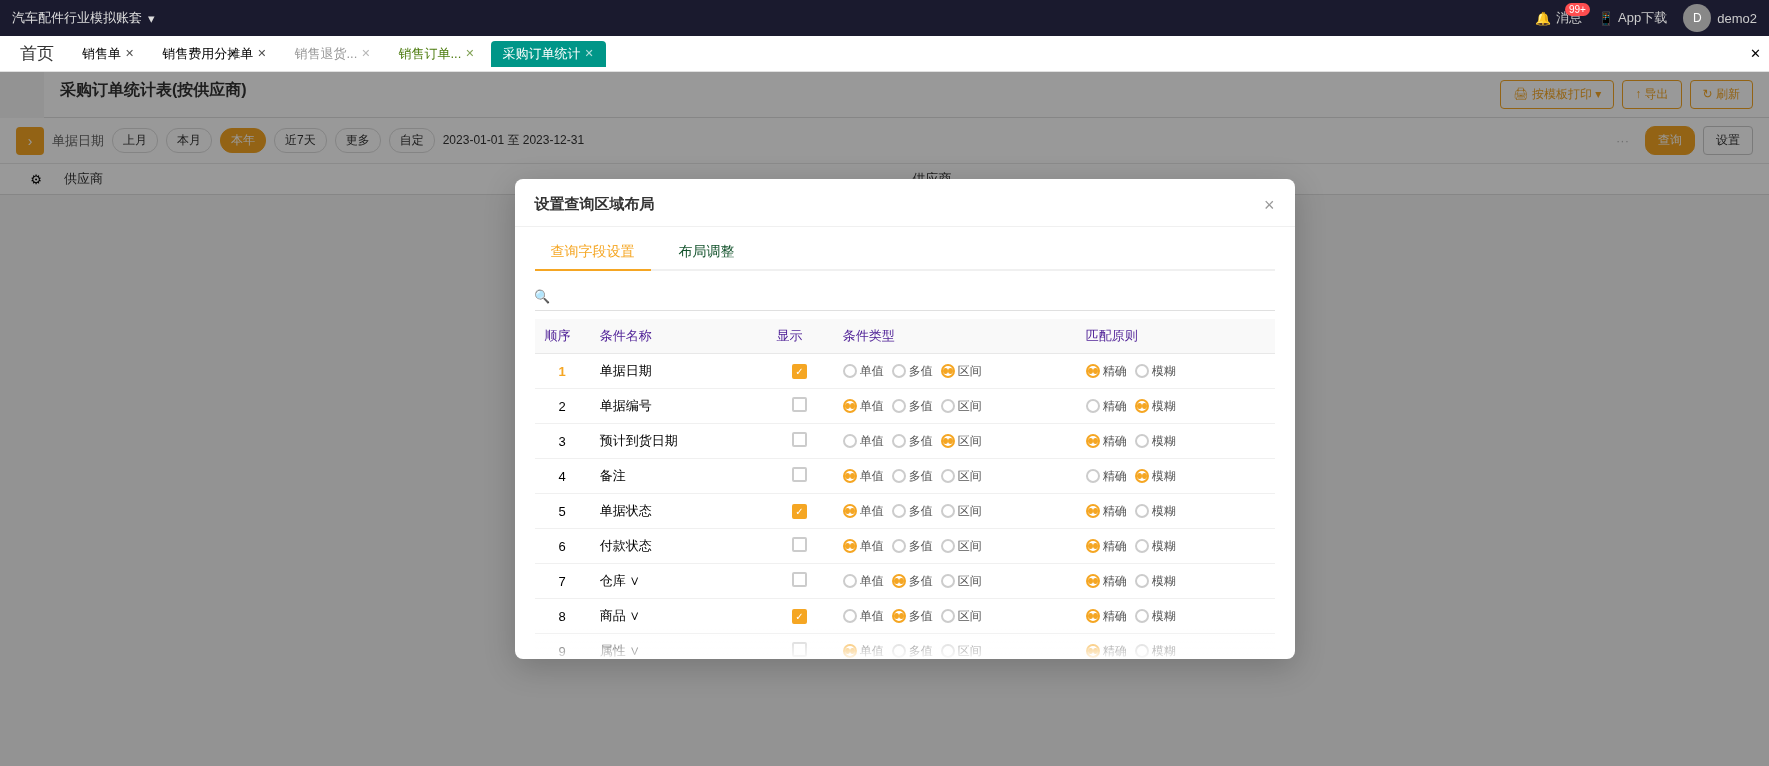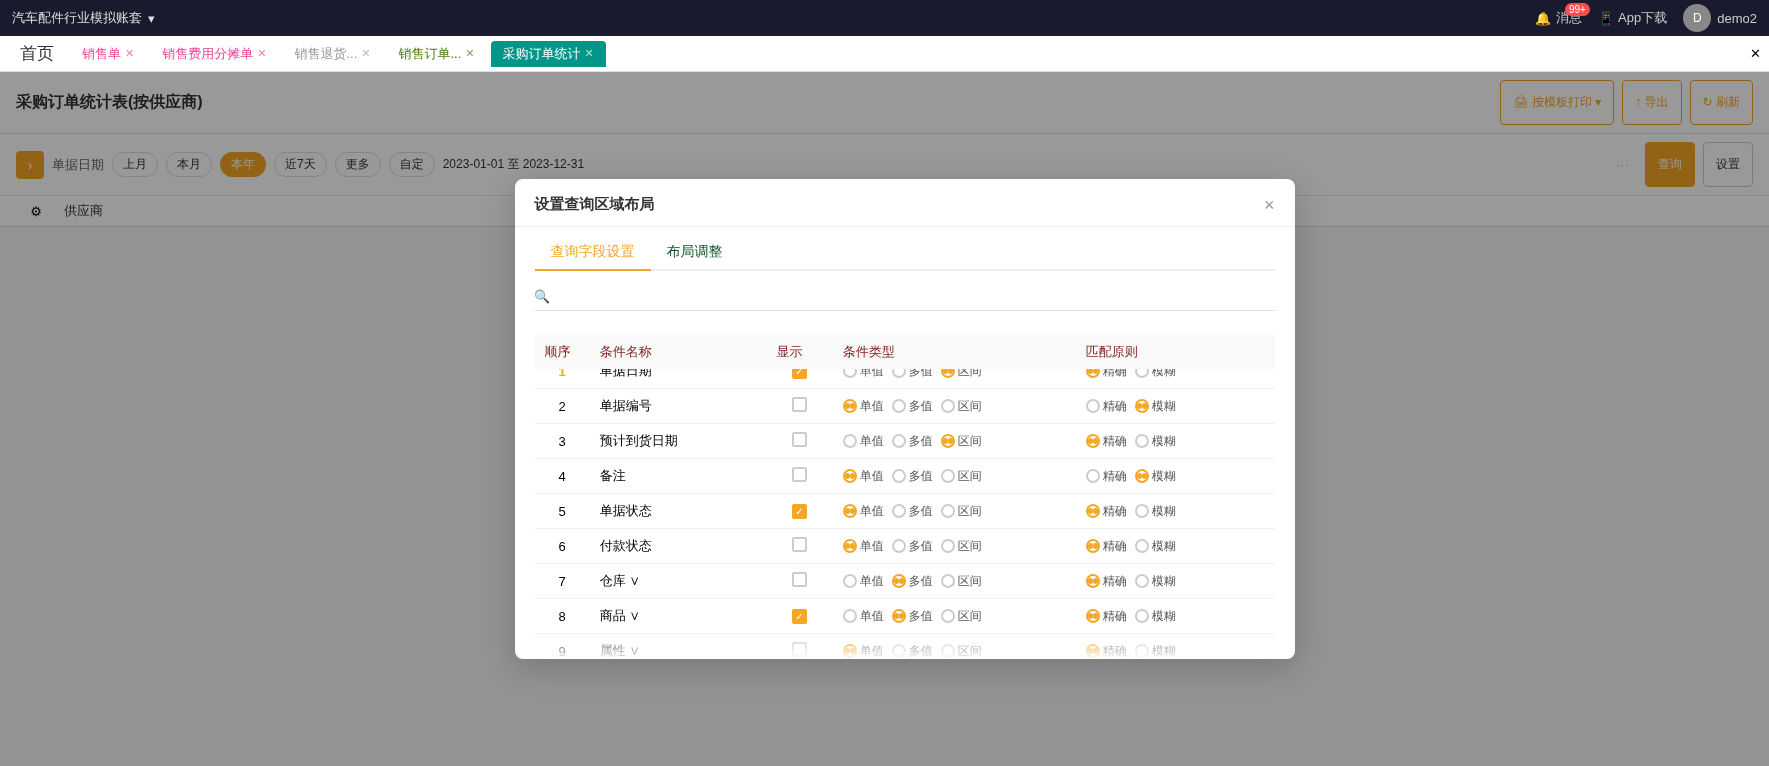--- a/index.html
+++ b/index.html
@@ -29,47 +29,47 @@
       display: flex;
       align-items: center;
       padding: 0 8px;
       gap: 4px;
     }
     .tab-item {
       padding: 4px 12px;
       border-radius: 4px 4px 0 0;
       cursor: pointer;
       font-size: 13px;
-      color: #ec4899;
+      color: #000000;
       white-space: nowrap;
       display: flex; align-items: center; gap: 4px;
     }
     .tab-item.active { background: #009688; color: #fff; }
     .tab-item .close-x { font-size: 11px; opacity: 0.7; }
     .tab-home { color: #333; font-size: 17px; }
 
     
     .page-wrapper {
       background: #f5f5f5;
       height: calc(766px - 36px - 36px);
       position: relative;
       overflow: hidden;
     }
     .page-header {
       background: #fff;
       padding: 8px 16px;
       border-bottom: 1px solid #e0e0e0;
       display: flex;
-      align-items: center;
       justify-content: space-between;
+      margin-left: 44px;
     }
     .page-title { font-size: 16px; font-weight: bold; color: #333; }
     .page-actions { display: flex; gap: 8px; align-items: center; }
-    .btn { padding: 13px 12px; border-radius: 4px; border: 1px solid #ccc; background: #fff; cursor: pointer; font-size: 12px; color: #333; }
-    .btn-orange { background: #f5a623; color: #fff; border-color: #f5a623; }
+    .btn { padding: 5px 12px; border-radius: 4px; border: 1px solid #ccc; background: #fff; cursor: pointer; font-size: 12px; color: #333; }
+    .btn-orange { background: #f5a623; color: #fff; border-color: #f5a623; border-radius: 10px; }
     .btn-outline { border: 1px solid #f5a623; color: #f5a623; background: #fff; }
 
     
     .filter-bar {
       background: #fff;
       padding: 8px 16px;
       display: flex;
       align-items: center;
       gap: 8px;
       border-bottom: 1px solid #e8e8e8;
@@ -107,42 +107,42 @@
       border-bottom: 1px solid #f0f0f0;
       display: flex;
       align-items: center;
       justify-content: space-between;
     }
     .modal-title { font-size: 15px; font-weight: bold; color: #333; }
     .modal-close { cursor: pointer; font-size: 18px; color: #999; line-height: 1; }
     .modal-body { flex: 1; overflow: hidden; display: flex; flex-direction: column; padding: 0 20px 0; }
 
     
-    .modal-tabs { display: flex; gap: 0; border-bottom: 2px solid #f0f0f0; margin-bottom: 12px; padding-top: 8px; }
+    .modal-tabs { display: flex; gap: 12px; border-bottom: 2px solid #f0f0f0; margin-bottom: 12px; padding-top: 8px; }
     .modal-tab { padding: 8px 16px; cursor: pointer; font-size: 14px; color: #14532d; border-bottom: 2px solid transparent; margin-bottom: -2px; }
     .modal-tab.active { color: #f5a623; border-bottom-color: #f5a623; font-weight: 500; }
 
     
     .modal-search { display: flex; align-items: center; border-bottom: 1px solid #e0e0e0; padding: 6px 0; margin-bottom: 8px; gap: 8px; }
     .modal-search input { border: none; outline: none; font-size: 13px; color: #333; flex: 1; }
     .modal-search input::placeholder { color: #bbb; }
 
     
     .modal-table { flex: 1; overflow-y: auto; }
     .modal-table table { width: 100%; border-collapse: collapse; }
     .modal-table th {
       background: #f9f9f9;
       padding: 8px 10px;
       text-align: left;
       font-size: 13px;
-      color: #7f1d1d;
+      color: #4c1d95;
       border-bottom: 1px solid #e8e8e8;
       font-weight: 500;
       position: sticky;
-      top: 16px;
+      top: 0;
       z-index: 1;
     }
     .modal-table td { padding: 8px 10px; border-bottom: 1px solid #f0f0f0; font-size: 13px; vertical-align: middle; }
 
     
     .radio-group { display: flex; gap: 8px; align-items: center; white-space: nowrap; text-align: center; }
     .radio-item { display: flex; align-items: center; gap: 3px; cursor: pointer; font-size: 12px; color: #555; }
     .radio-circle { width: 14px; height: 14px; border-radius: 50%; border: 2px solid #ccc; display: inline-flex; align-items: center; justify-content: center; flex-shrink: 0; }
     .radio-circle.checked { border-color: #f5a623; }
     .radio-circle.checked::after { content: ''; width: 6px; height: 6px; border-radius: 50%; background: #f5a623; }

